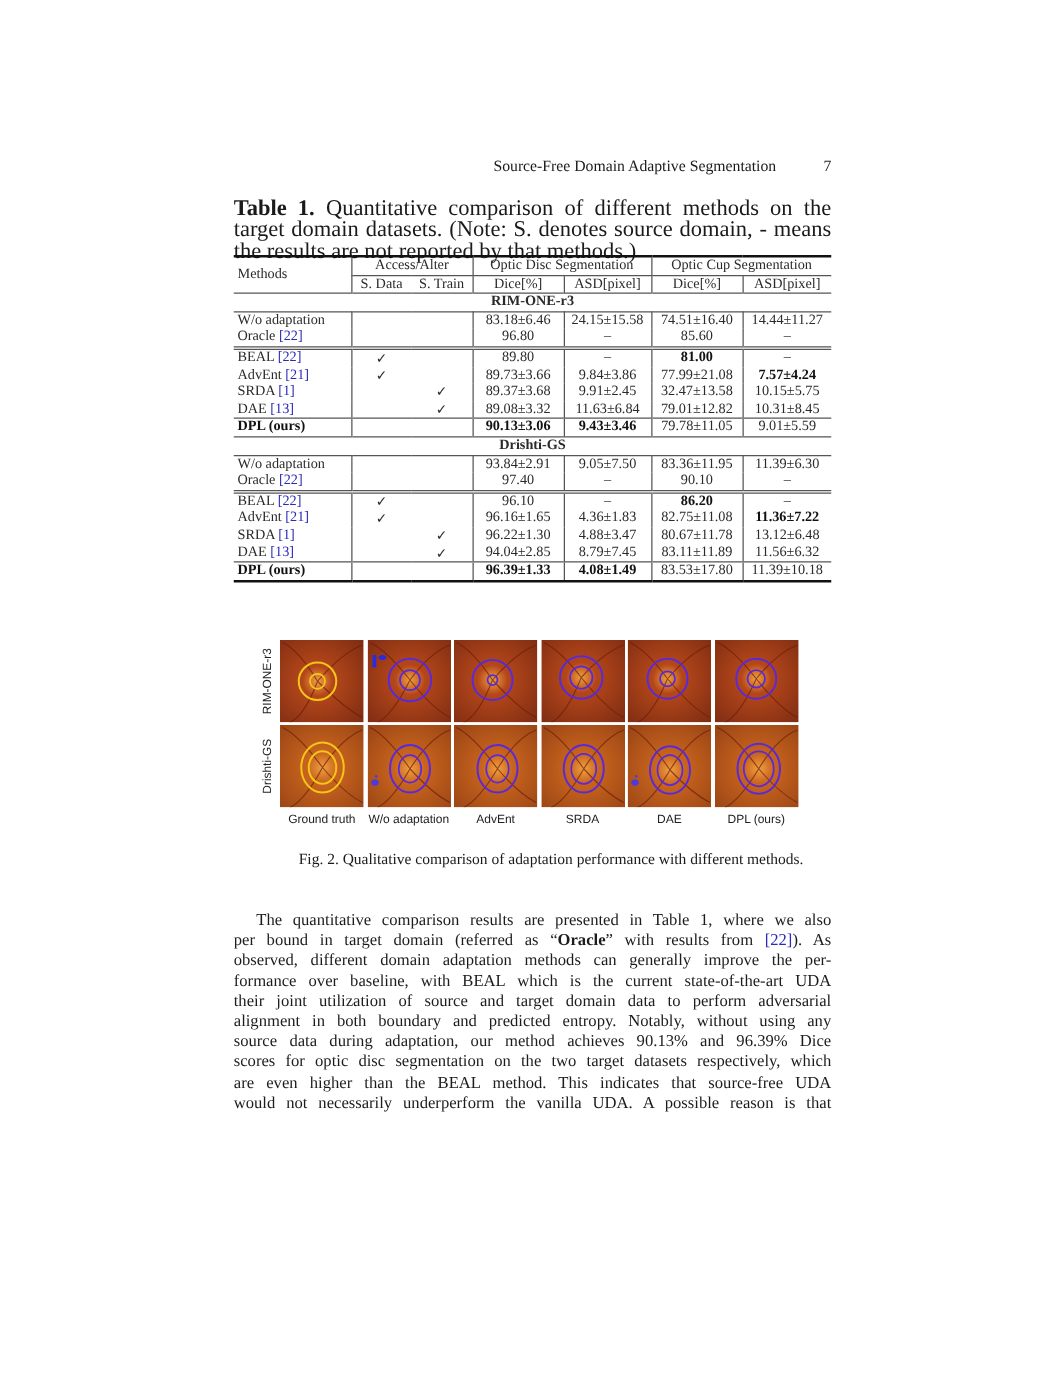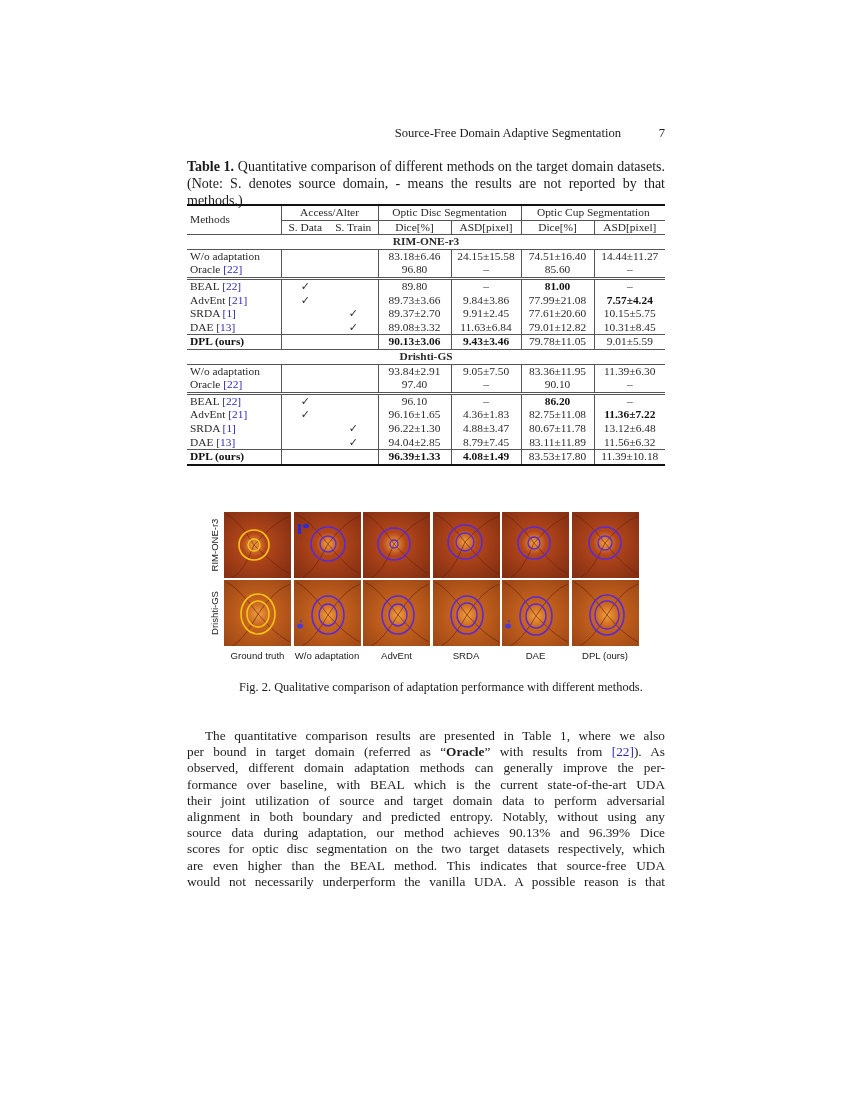--- a/index.html
+++ b/index.html
@@ -5,21 +5,21 @@
   html, body { margin: 0; padding: 0; background: #ffffff; }
   body { width: 850px; height: 1100px; position: relative; overflow: hidden;
          font-family: "DejaVu Serif", "Liberation Serif", serif; color: #1a1a1a; }
 
   #running-head { position: absolute; top: 126px; left: 187px; width: 478px; height: 16px;
                   font-size: 12.6px; font-family: "Liberation Serif", serif; }
   #running-head .title { position: absolute; right: 44px; top: 0; }
   #running-head .pnum { position: absolute; right: 0; top: 0; }
 
   #table-caption { position: absolute; top: 158px; left: 187px; width: 478px;
-                   font-size: 14px; line-height: 17px; font-family: "Liberation Serif", serif;
+                   font-size: 18px; line-height: 17px; font-family: "Liberation Serif", serif;
                    text-align: justify; }
   #table-caption b { font-weight: bold; }
 
   #table1 { position: absolute; top: 204px; left: 187px; width: 478px;
             font-family: "Liberation Serif", serif; font-size: 11.4px; }
   #table1 table { border-collapse: collapse; width: 478px; table-layout: fixed; }
   #table1 td { padding: 0 3px; height: 13.6px; line-height: 13.6px; white-space: nowrap;
                text-align: center; color: #2a2a2a; }
   #table1 td.m { text-align: left; }
   #table1 .vr { border-right: 1px solid #555; }
@@ -129,23 +129,23 @@
           <td class="vr check"></td>
           <td class="vr">89.73±3.66</td>
           <td class="vr">9.84±3.86</td>
           <td class="vr">77.99±21.08</td>
           <td class="bold">7.57±4.24</td>
         </tr>
         <tr>
           <td class="m vr"><span>SRDA </span><span class="ref">[1]</span></td>
           <td class="check"></td>
           <td class="vr check">✓</td>
-          <td class="vr">89.37±2.70</td>
+          <td class="vr">89.37±3.68</td>
           <td class="vr">9.91±2.45</td>
-          <td class="vr">77.61±20.60</td>
+          <td class="vr">32.47±13.58</td>
           <td>10.15±5.75</td>
         </tr>
         <tr>
           <td class="m vr"><span>DAE </span><span class="ref">[13]</span></td>
           <td class="check"></td>
           <td class="vr check">✓</td>
           <td class="vr">89.08±3.32</td>
           <td class="vr">11.63±6.84</td>
           <td class="vr">79.01±12.82</td>
           <td>10.31±8.45</td>

